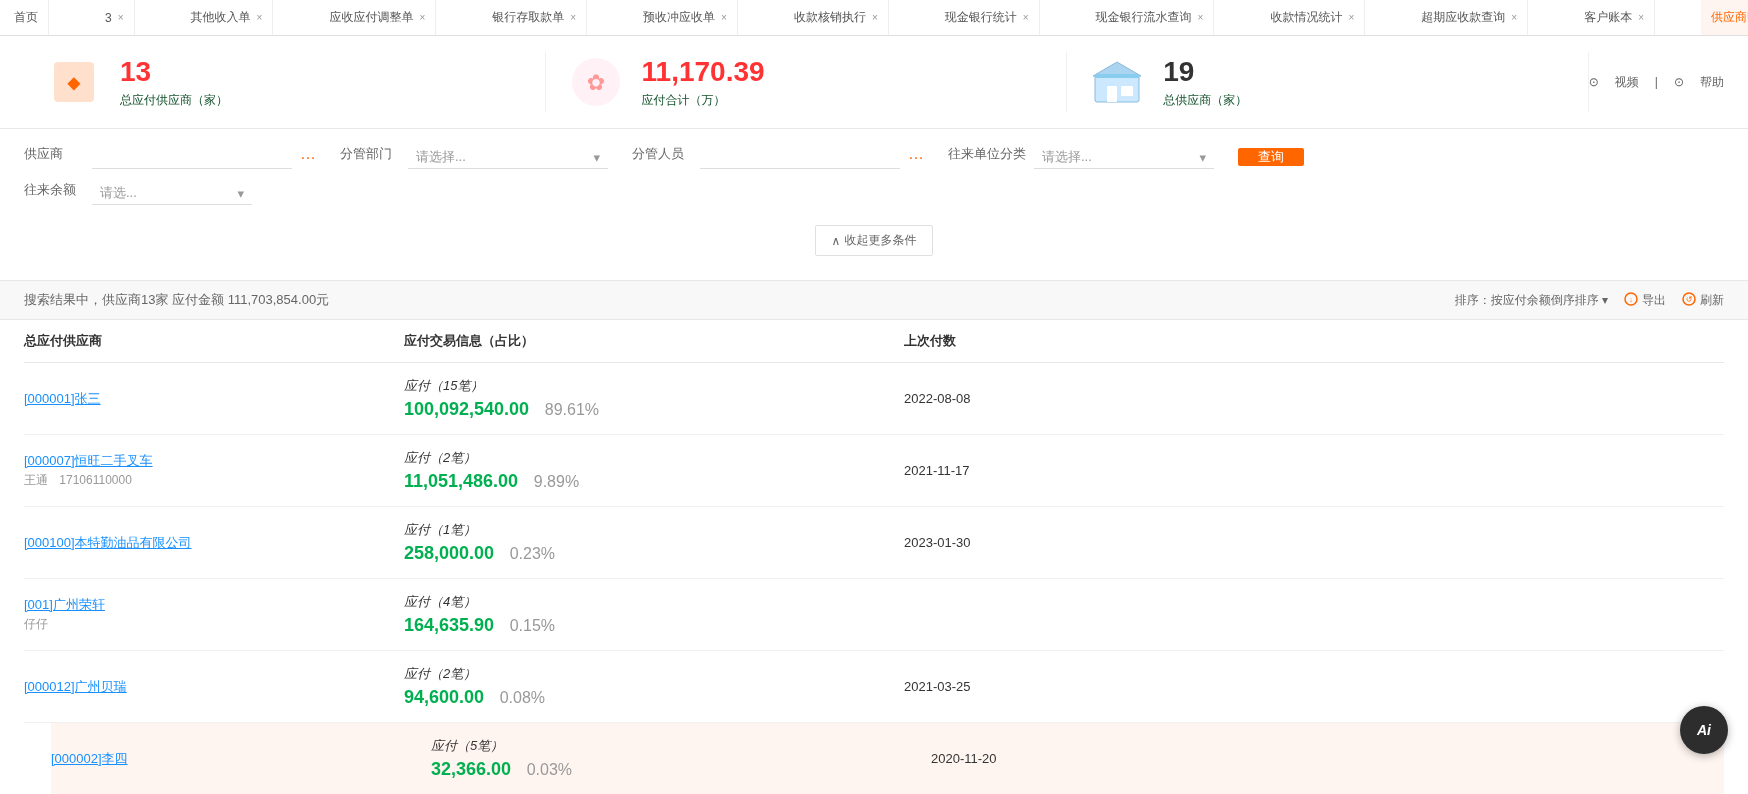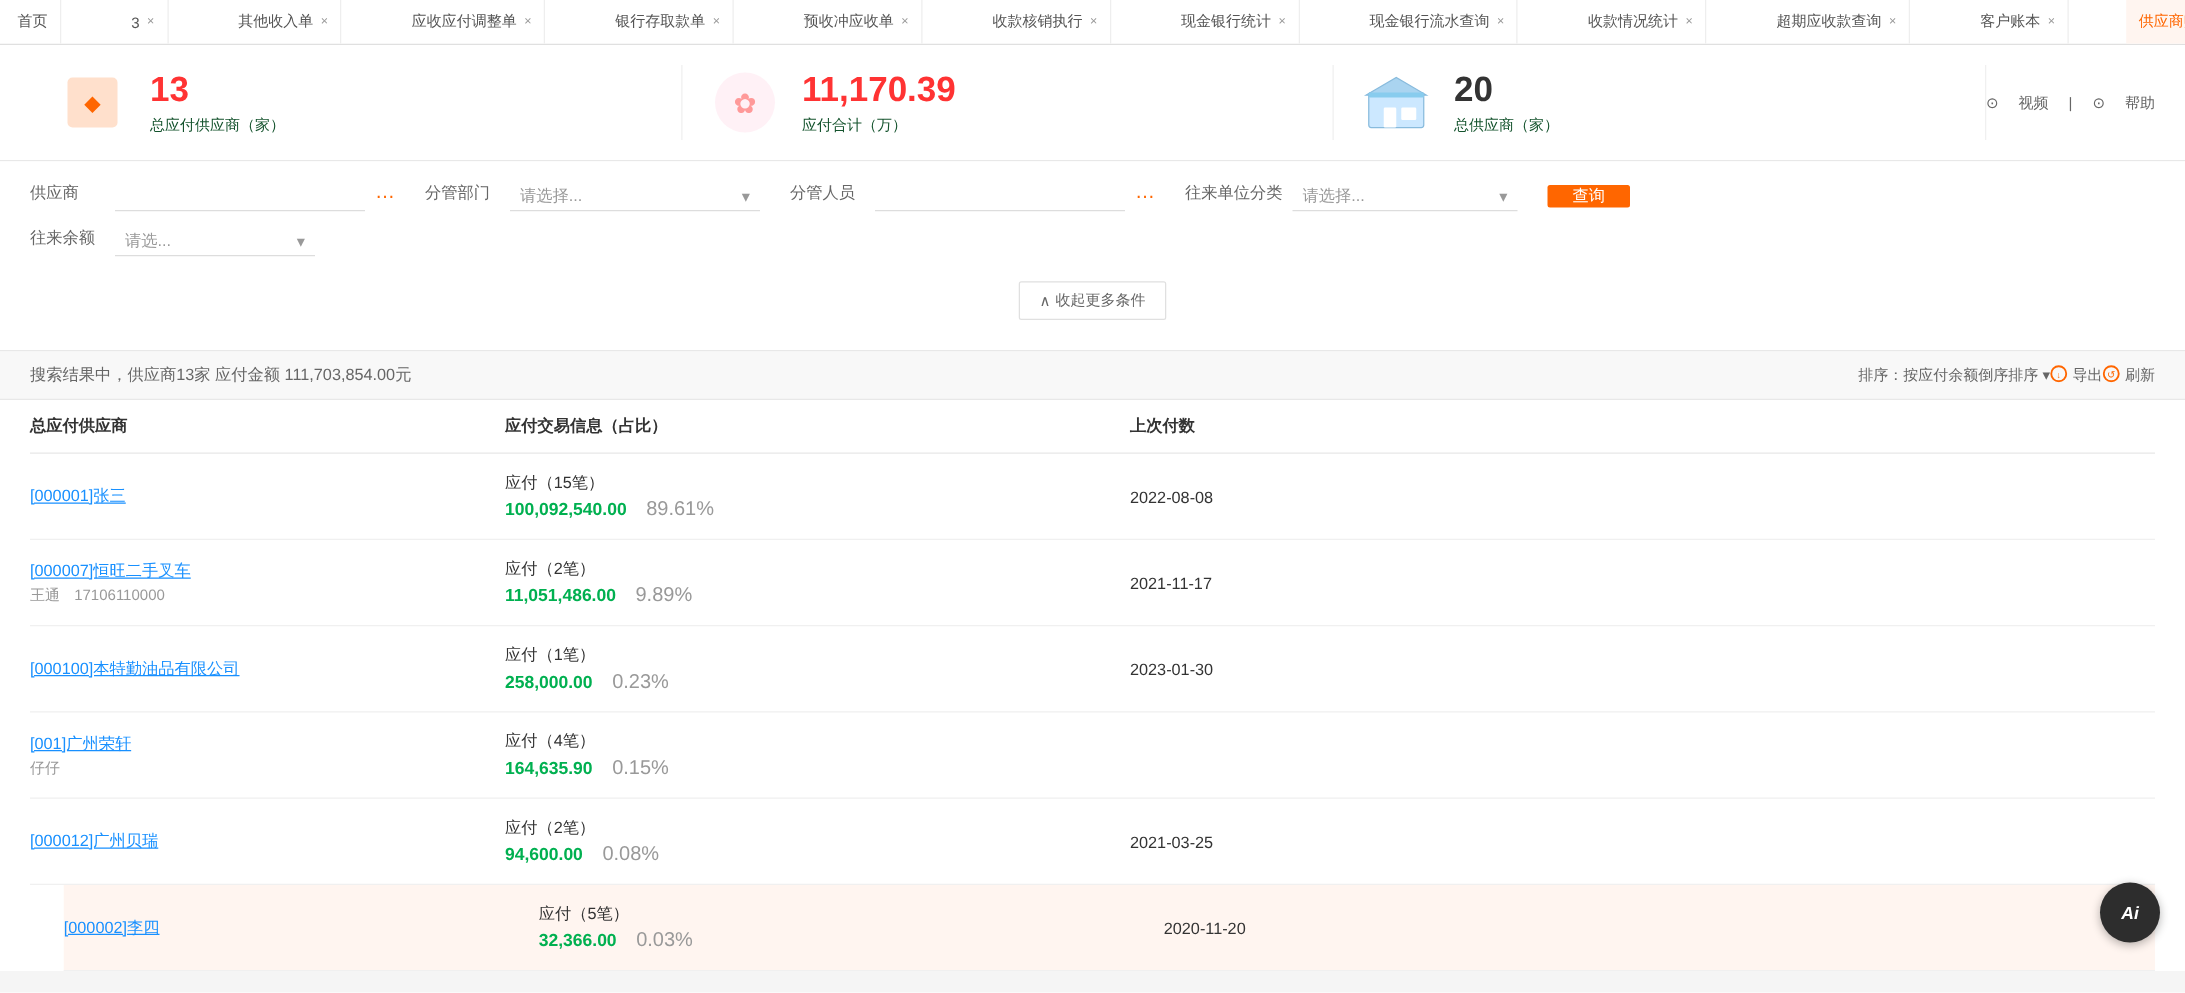--- a/index.html
+++ b/index.html
@@ -65,38 +65,38 @@
       color: #666; font-size: 12px; cursor: pointer; border-radius: 2px;
       margin: 8px auto; width: fit-content;
     }
 
     
     .results-bar {
       display: flex; align-items: center; justify-content: space-between;
       padding: 10px 24px; background: #f8f8f8; border-bottom: 1px solid #e8e8e8;
     }
     .results-text { font-size: 13px; color: #666; }
-    .results-actions { display: flex; align-items: center; font-size: 12px; color: #666; }
+    .results-actions { display: flex; align-items: center; gap: 16px; font-size: 12px; color: #666; }
     .action-btn { display: flex; align-items: center; gap: 4px; cursor: pointer; color: #666; }
 
     
     .table-container { background: #fff; padding: 0 24px; }
     .table-header { display: flex; padding: 12px 0; border-bottom: 1px solid #e8e8e8; font-weight: bold; font-size: 13px; color: #333; }
     .col-supplier { flex: 0 0 380px; }
     .col-transaction { flex: 0 0 500px; }
     .col-last-pay { flex: 1; }
 
     .table-row { display: flex; padding: 14px 0; border-bottom: 1px solid #f0f0f0; align-items: center; }
     .table-row.highlighted { background: #fff5f0; margin-left: 27px; }
 
     .supplier-link { color: #1890ff; text-decoration: underline; cursor: pointer; font-size: 13px; display: block; }
     .supplier-contact { color: #999; font-size: 12px; margin-top: 2px; }
 
-    .trans-label { font-size: 13px; color: #333; margin-bottom: 4px; }
-    .trans-amount { font-size: 14px; color: #00b050; font-weight: bold; display: inline-block; }
+    .trans-label { font-size: 13px; color: #333; margin-bottom: 4px; font-style: italic; }
+    .trans-amount { font-size: 18px; color: #00b050; font-weight: bold; display: inline-block; }
     .trans-percent { font-size: 16px; color: #999; margin-left: 12px; }
 
     .last-pay-date { font-size: 13px; color: #333; }
 
     
     .table-scroll { max-height: 500px; overflow-y: auto; }
     .table-scroll::-webkit-scrollbar { width: 6px; }
     .table-scroll::-webkit-scrollbar-thumb { background: #ddd; border-radius: 3px; }
   </style>
 </head>
@@ -190,21 +190,21 @@
     <div class="stat-icon">
       <svg width="56" height="56" viewBox="0 0 56 56">
         <rect x="6" y="20" width="44" height="28" rx="2" fill="#cce8ff" stroke="#88bbdd" stroke-width="1"></rect>
         <polygon points="4,22 28,8 52,22" fill="#aad4f0" stroke="#88bbdd" stroke-width="1"></polygon>
         <rect x="18" y="32" width="10" height="16" fill="#fff" rx="1"></rect>
         <rect x="32" y="32" width="12" height="10" fill="#fff" rx="1"></rect>
         <rect x="6" y="20" width="44" height="4" fill="#88ccee" rx="1"></rect>
       </svg>
     </div>
     <div class="stat-info">
-      <div class="stat-number" style="color:#333;">20</div>
+      <div class="stat-number" style="color:#333;">19</div>
       <div class="stat-label">总供应商（家）</div>
     </div>
   </div>
 
   <div class="header-right">
     <span>⊙</span>
     <a>视频</a>
     <span>|</span>
     <span>⊙</span>
     <a>帮助</a>

